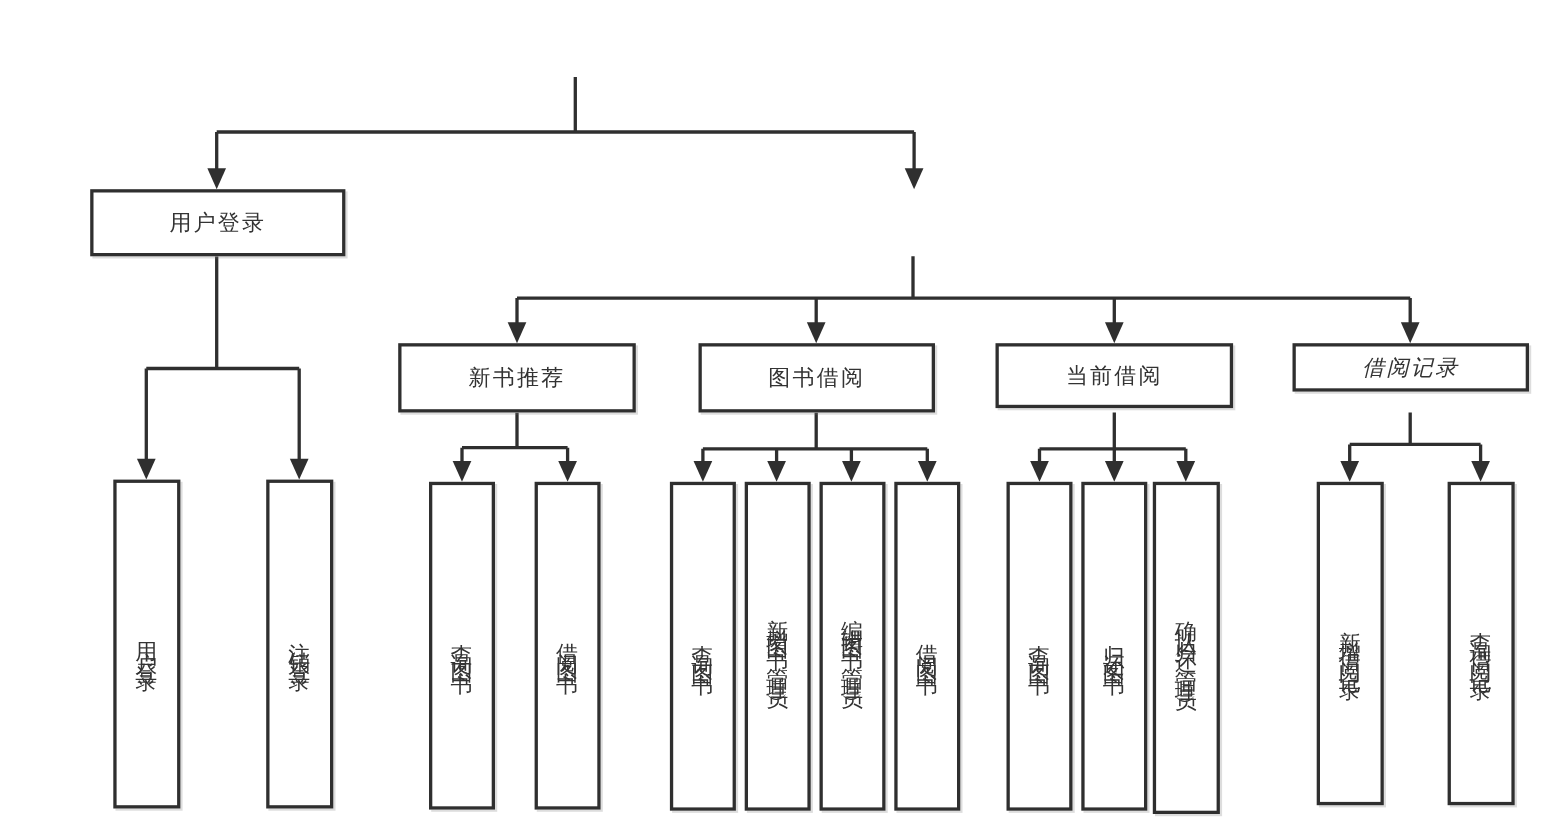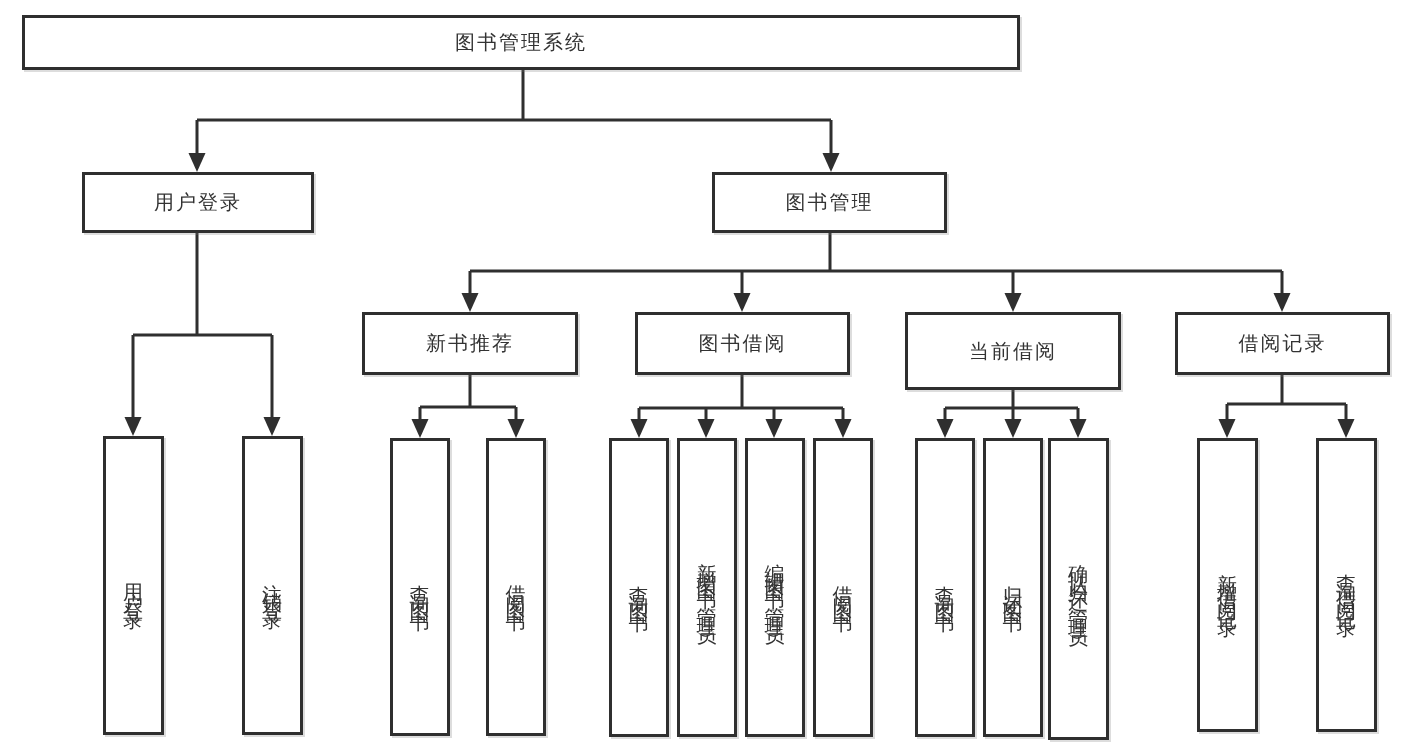--- a/index.html
+++ b/index.html
@@ -94,41 +94,35 @@
 
       <polygon points="936.5,419 953.5,419 945,438"></polygon>
       <polygon points="1004.5,419 1021.5,419 1013,438"></polygon>
       <polygon points="1069.5,419 1086.5,419 1078,438"></polygon>
 
       <polygon points="1218.5,419 1235.5,419 1227,438"></polygon>
       <polygon points="1337.5,419 1354.5,419 1346,438"></polygon>
     </g>
   </svg>
 
-  <div class="box" style="left:22px; top:15px; width:998px; height:55px;">
-    <span>图书管理系统</span>
-  </div>
 
   <div class="box" style="left:82px; top:172px; width:232px; height:61px;">
     <span>用户登录</span>
-  </div>
-  <div class="box" style="left:712px; top:172px; width:235px; height:61px;">
-    <span>图书管理</span>
   </div>
 
   <div class="box" style="left:362px; top:312px; width:216px; height:63px;font-family:Liberation Serif, serif;">
     <span>新书推荐</span>
   </div>
   <div class="box" style="left:635px; top:312px; width:215px; height:63px;">
     <span>图书借阅</span>
   </div>
-  <div class="box" style="left:905px; top:312px; width:216px; height:78px;">
+  <div class="box" style="left:905px; top:312px; width:216px; height:59px;">
     <span>当前借阅</span>
   </div>
-  <div class="box" style="left:1175px; top:312px; width:215px; height:63px;">
+  <div class="box" style="left:1175px; top:312px; width:215px; height:44px;font-style:italic;">
     <span>借阅记录</span>
   </div>
 
   <div class="box vbox" style="left:103px; top:436px; width:61px; height:299px;">
     <span>用户登录</span>
   </div>
   <div class="box vbox" style="left:242px; top:436px; width:61px; height:299px;">
     <span>注销登录</span>
   </div>
 

